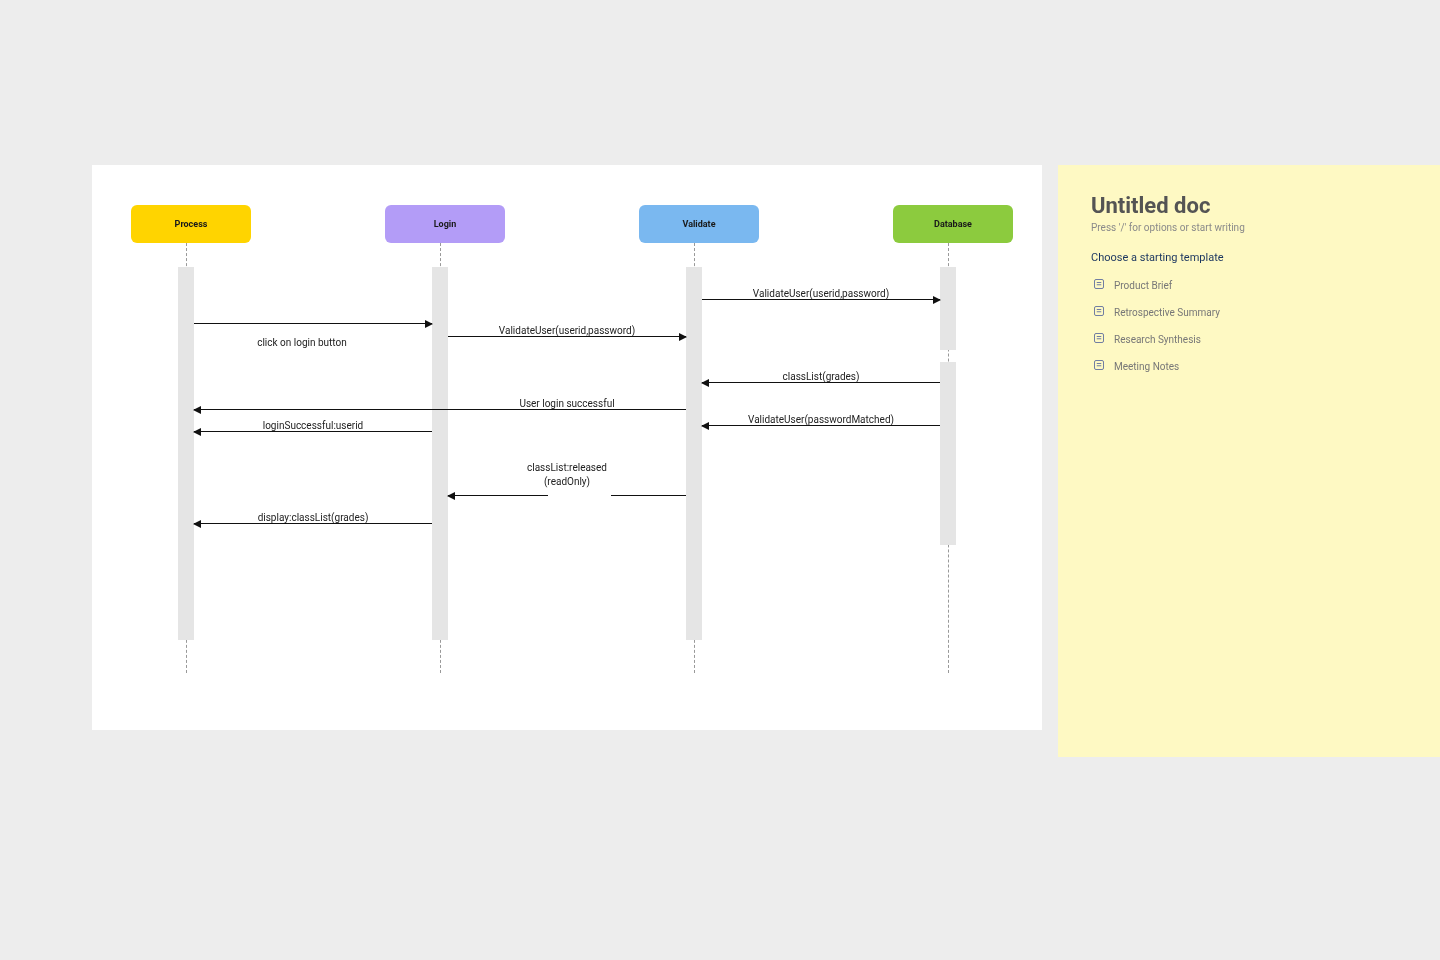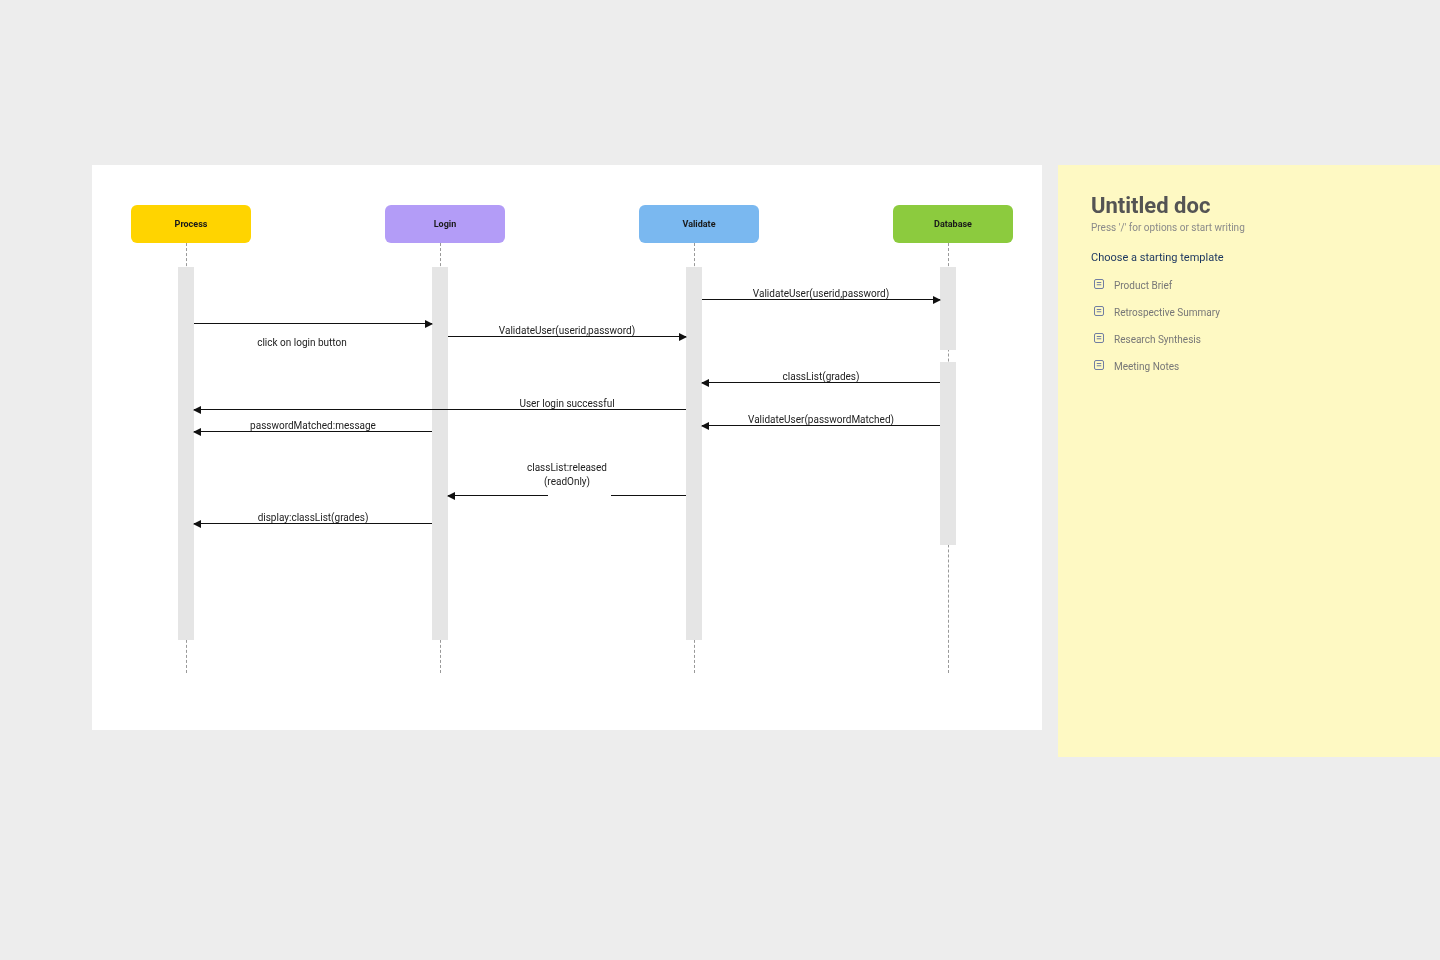--- a/index.html
+++ b/index.html
@@ -179,21 +179,21 @@
   <div class="arrow left" style="left:610px; top:217px; width:238px;"></div>
   <div class="arrow-label" style="left:610px; top:205px; width:238px;">classList(grades)</div>
 
   <div class="arrow left" style="left:102px; top:244px; width:492px;"></div>
   <div class="arrow-label" style="left:356px; top:232px; width:238px;">User login successful</div>
 
   <div class="arrow left" style="left:610px; top:260px; width:238px;"></div>
   <div class="arrow-label" style="left:610px; top:248px; width:238px;">ValidateUser(passwordMatched)</div>
 
   <div class="arrow left" style="left:102px; top:266px; width:238px;"></div>
-  <div class="arrow-label" style="left:102px; top:254px; width:238px;">passwordMatched:message</div>
+  <div class="arrow-label" style="left:102px; top:254px; width:238px;">loginSuccessful:userid</div>
 
   <div class="arrow left" style="left:356px; top:330px; width:100px;"></div>
   <div class="arrow" style="left:519px; top:330px; width:75px; background:#111;"></div>
   <div class="arrow-label multi" style="left:410px; top:296px; width:130px;">
     <span>classList:released</span><br>
     <span>(readOnly)</span>
   </div>
 
   <div class="arrow left" style="left:102px; top:358px; width:238px;"></div>
   <div class="arrow-label" style="left:102px; top:346px; width:238px;">display:classList(grades)</div>

